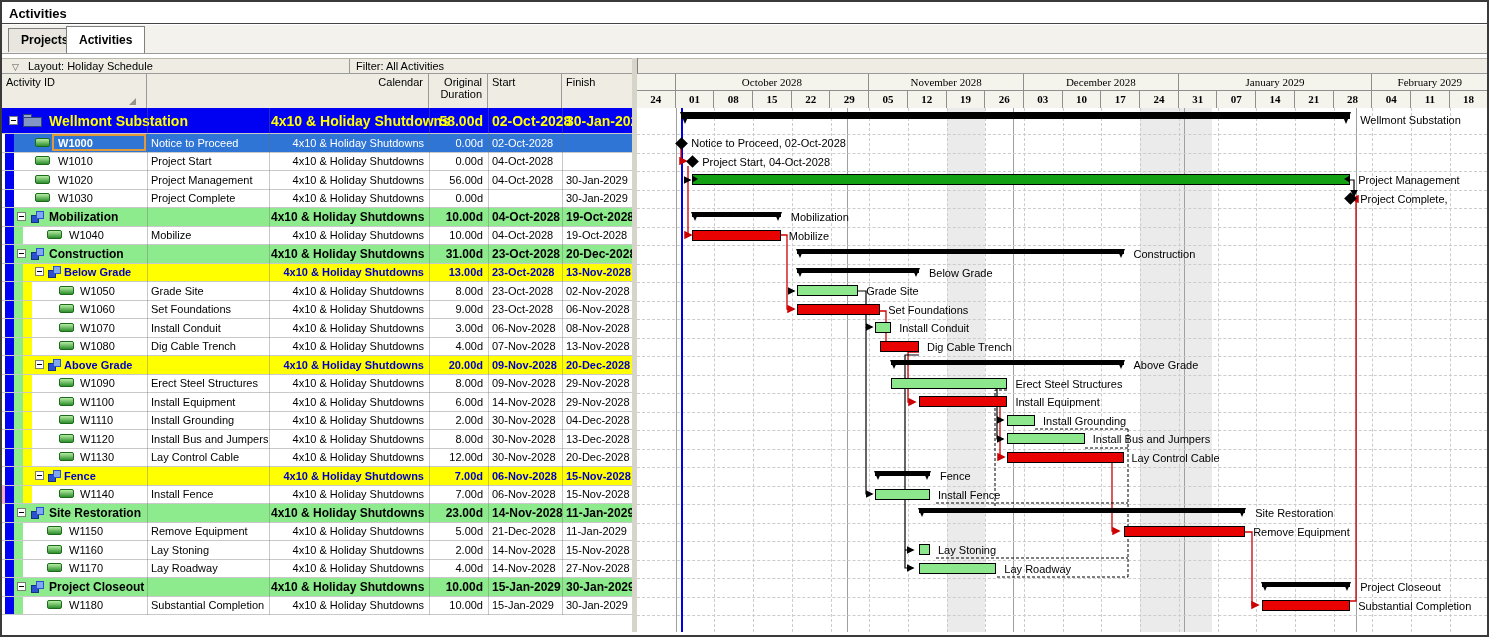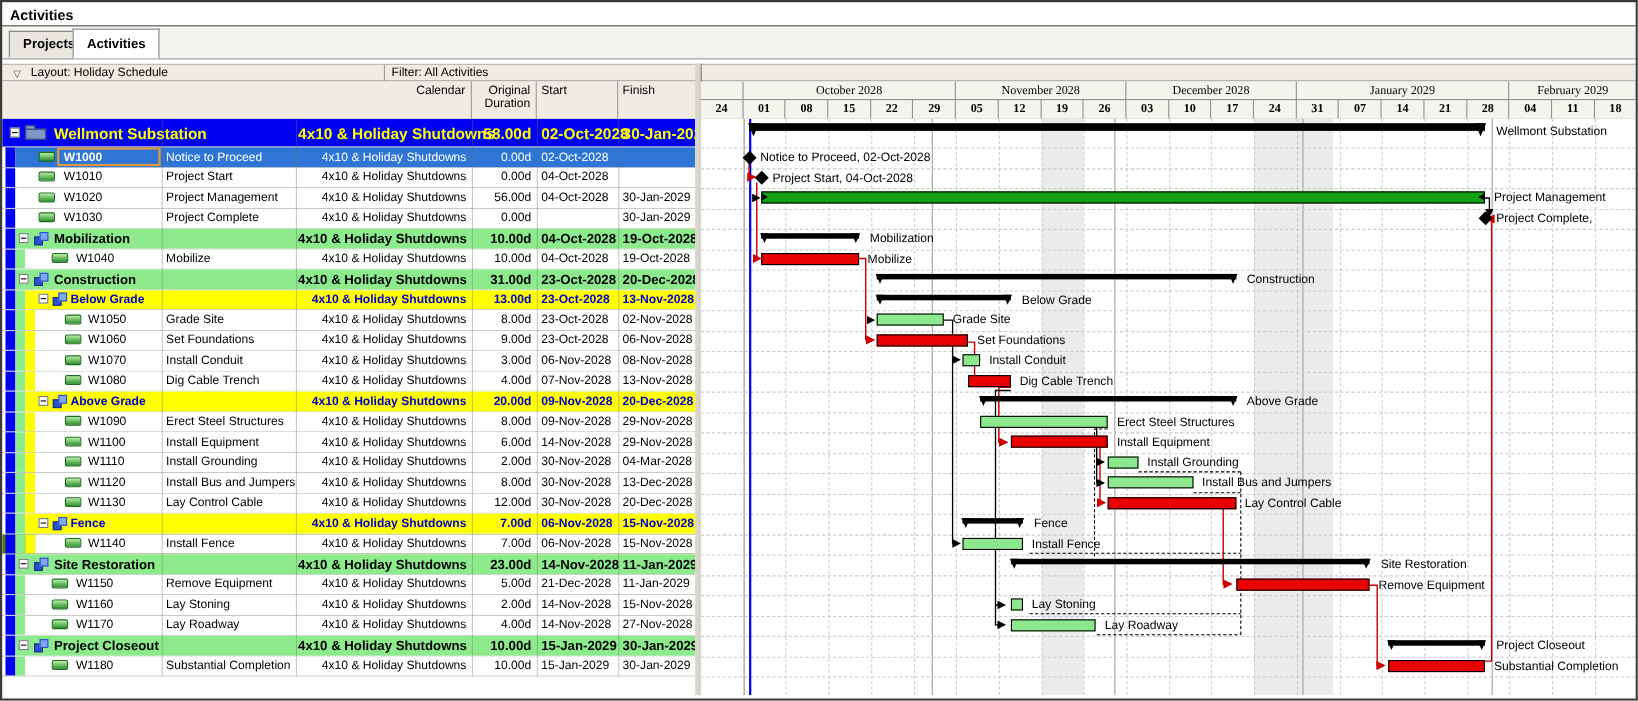--- a/index.html
+++ b/index.html
@@ -78,20 +78,21 @@
   <div class="tabbar">
     <div class="tab t1">Projects</div>
     <div class="tab t2">Activities</div>
   </div>
   <div class="layoutbar">
     <span class="chev">▽</span>
     <span class="laylbl">Layout: Holiday Schedule</span>
     <span class="filtsec">Filter: All Activities</span>
   </div>
   <div id="thead">
+      <div class="hcell" style="left: 0px; width: 145px;">Activity ID<div class="sorttri"></div></div>
       <div class="hcell r" style="left: 267px; width: 160px;">Calendar</div>
       <div class="hcell r" style="left: 427px; width: 59px;">Original Duration</div>
       <div class="hcell" style="left: 486px; width: 74px;">Start</div>
       <div class="hcell" style="left: 560px; width: 72px;">Finish</div>
     </div>
   <div id="tbody">
       <div class="trow" style="top: 0px; height: 26px; background: rgb(0, 0, 242); color: rgb(255, 255, 0); font-weight: bold; font-size: 14px;">
         <span class="mbox" style="left: 7px;"></span>
         <span class="fico" style="left: 21px;">
           <span class="tab2"></span>
@@ -300,21 +301,21 @@
         <div class="strip" style="left: 3px; background: rgb(0, 0, 242);"></div>
         <div class="strip" style="left: 12px; background: rgb(141, 235, 141);"></div>
         <div class="strip" style="left: 21px; background: rgb(255, 255, 0);"></div>
         <div class="rowbg" style="left: 30px; background: rgb(255, 255, 255);"></div>
         <span class="aico" style="left: 57px;"></span>
         <span class="cell" style="left: 78px;">W1110</span>
         <span class="cell" style="left: 149px;">Install Grounding</span>
         <span class="cell r" style="left: 269px; width: 153px; text-align: right;">4x10 &amp; Holiday Shutdowns</span>
         <span class="cell r" style="left: 429px; width: 52px; text-align: right;">2.00d</span>
         <span class="cell" style="left: 490px; width: 68px;">30-Nov-2028</span>
-        <span class="cell" style="left: 564px; width: 66px;">04-Mar-2028</span>
+        <span class="cell" style="left: 564px; width: 66px;">04-Dec-2028</span>
       </div>
       <div class="trow" style="top: 322px; height: 18.5px; background: rgb(255, 255, 255); color: rgb(0, 0, 0); font-weight: normal; font-size: 11px;">
         <div class="strip" style="left: 3px; background: rgb(0, 0, 242);"></div>
         <div class="strip" style="left: 12px; background: rgb(141, 235, 141);"></div>
         <div class="strip" style="left: 21px; background: rgb(255, 255, 0);"></div>
         <div class="rowbg" style="left: 30px; background: rgb(255, 255, 255);"></div>
         <span class="aico" style="left: 57px;"></span>
         <span class="cell" style="left: 78px;">W1120</span>
         <span class="cell" style="left: 149px;">Install Bus and Jumpers</span>
         <span class="cell r" style="left: 269px; width: 153px; text-align: right;">4x10 &amp; Holiday Shutdowns</span>
@@ -343,21 +344,21 @@
         <span class="wico" style="left: 46px;">
           <span class="b"></span>
           <span class="f"></span>
         </span>
         <span class="cell" style="left: 62px;">Fence</span>
         <span class="cell r" style="left: 269px; width: 153px; text-align: right;">4x10 &amp; Holiday Shutdowns</span>
         <span class="cell r" style="left: 429px; width: 52px; text-align: right;">7.00d</span>
         <span class="cell" style="left: 490px; width: 68px;">06-Nov-2028</span>
         <span class="cell" style="left: 564px; width: 66px;">15-Nov-2028</span>
       </div>
-      <div class="trow" style="top: 377.5px; height: 18.5px; background: #4d7c0f; color: rgb(0, 0, 0); font-weight: normal; font-size: 11px;">
+      <div class="trow" style="top: 377.5px; height: 18.5px; background: #f9a8d4; color: rgb(0, 0, 0); font-weight: normal; font-size: 11px;">
         <div class="strip" style="left: 3px; background: rgb(0, 0, 242);"></div>
         <div class="strip" style="left: 12px; background: rgb(141, 235, 141);"></div>
         <div class="strip" style="left: 21px; background: rgb(255, 255, 0);"></div>
         <div class="rowbg" style="left: 30px; background: rgb(255, 255, 255);"></div>
         <span class="aico" style="left: 57px;"></span>
         <span class="cell" style="left: 78px;">W1140</span>
         <span class="cell" style="left: 149px;">Install Fence</span>
         <span class="cell r" style="left: 269px; width: 153px; text-align: right;">4x10 &amp; Holiday Shutdowns</span>
         <span class="cell r" style="left: 429px; width: 52px; text-align: right;">7.00d</span>
         <span class="cell" style="left: 490px; width: 68px;">06-Nov-2028</span>

